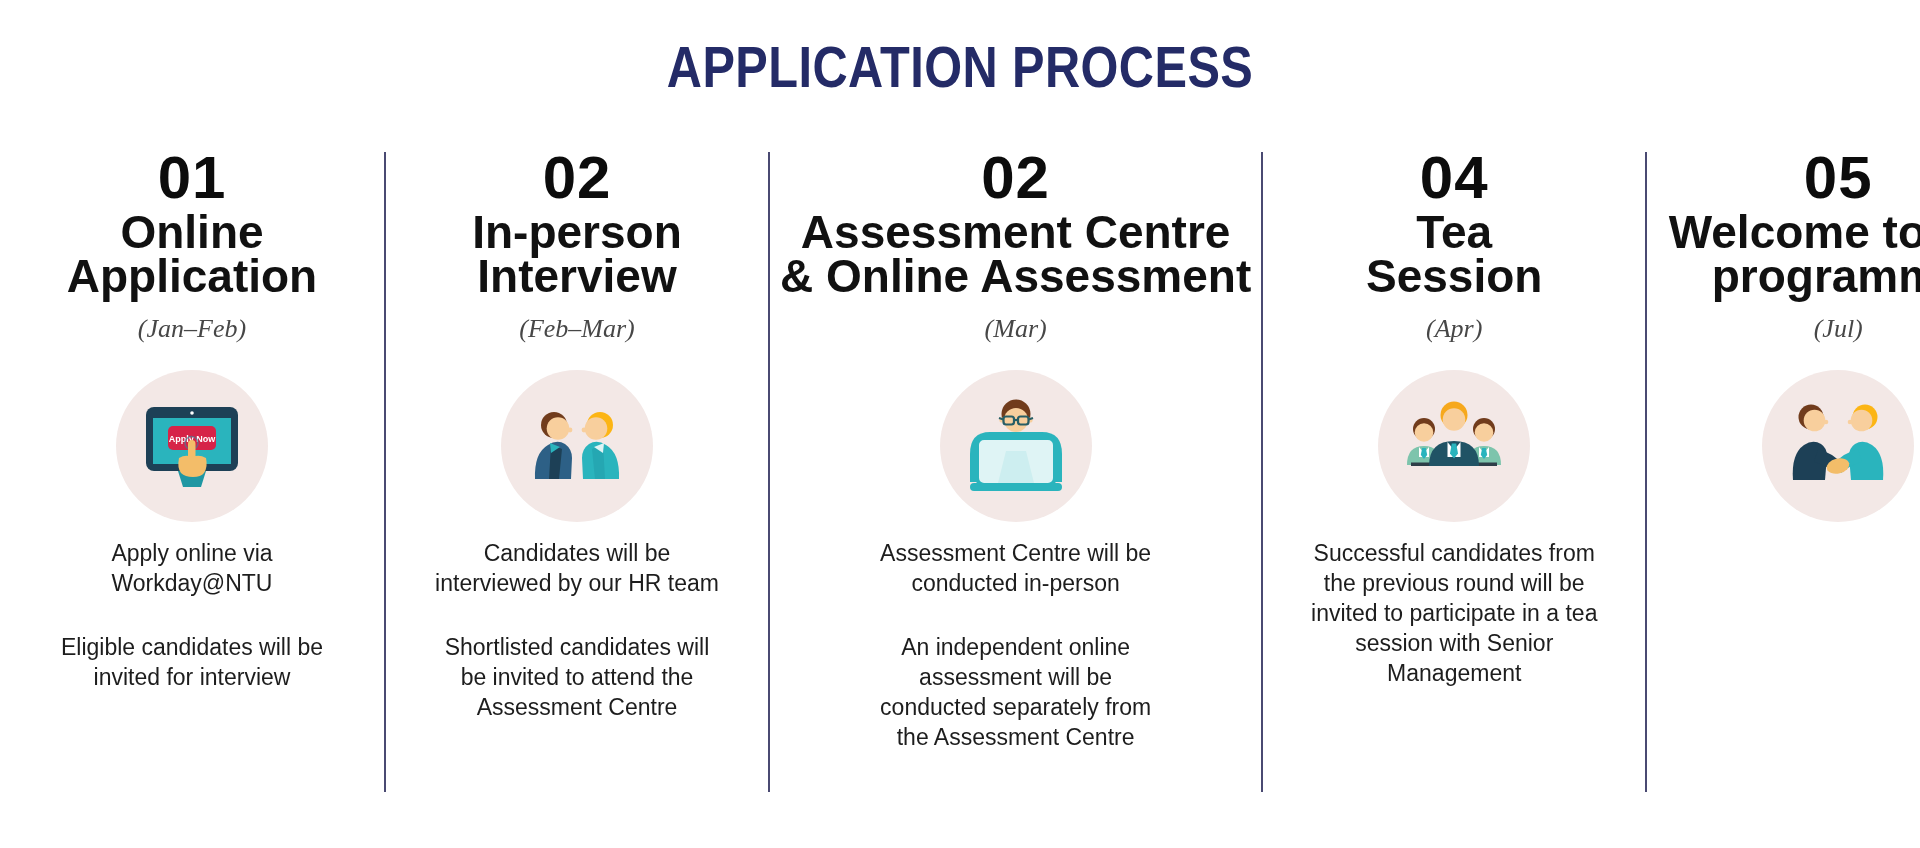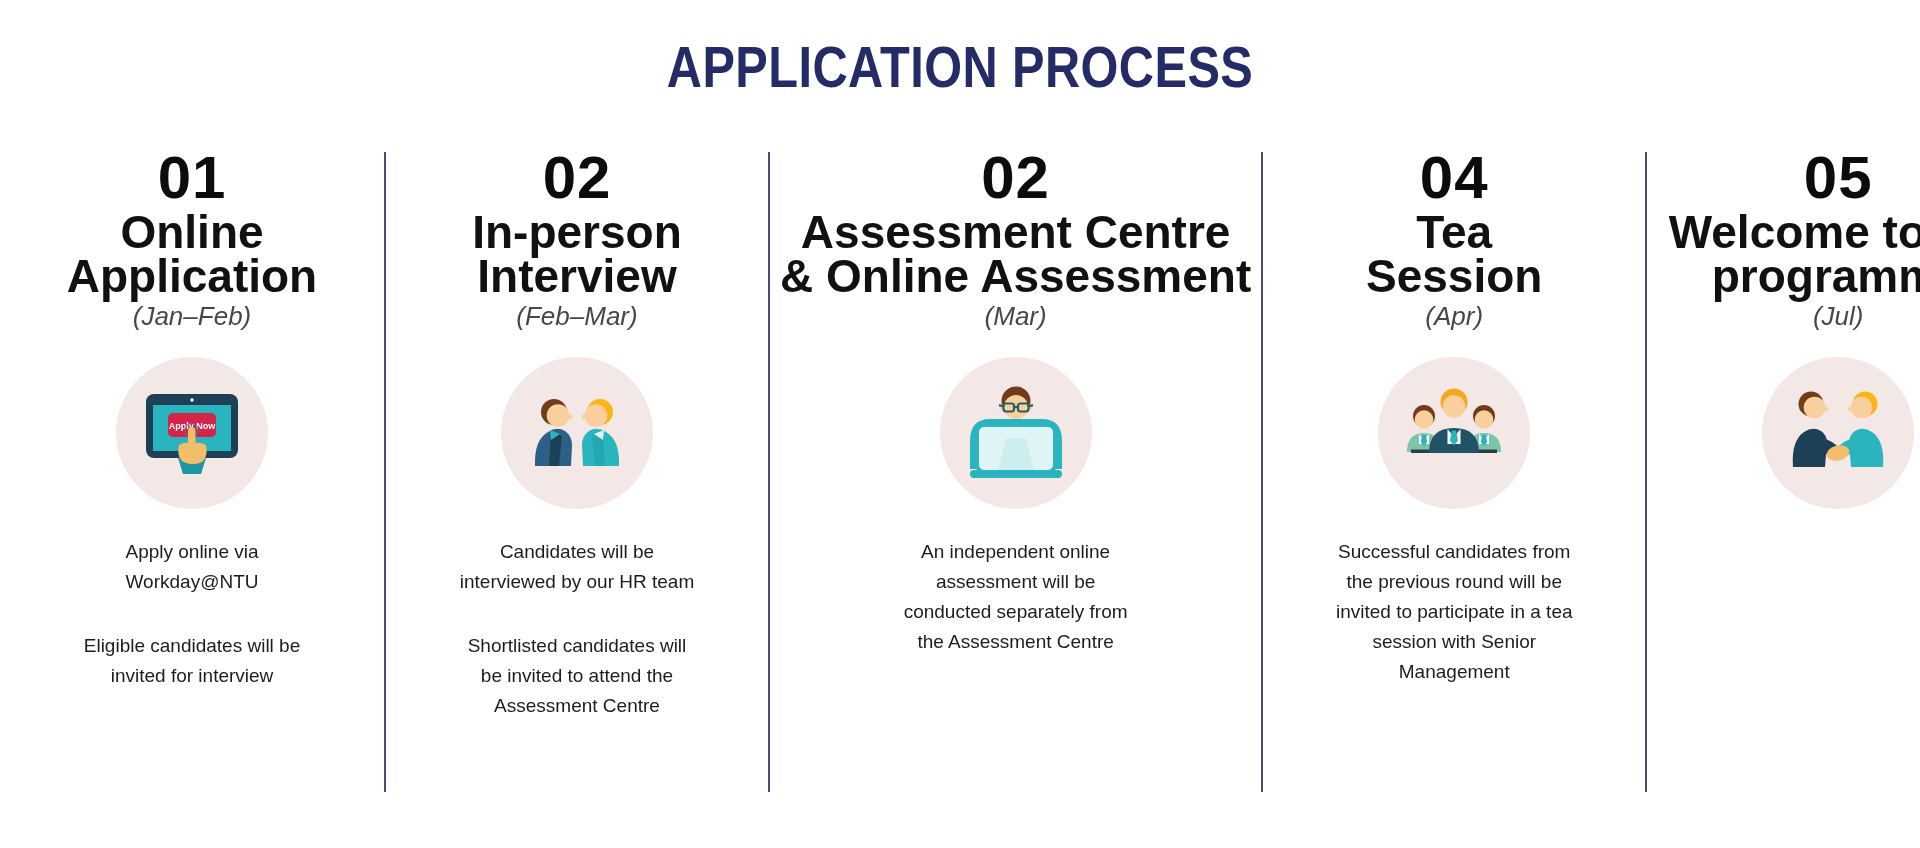--- a/index.html
+++ b/index.html
@@ -33,26 +33,26 @@
 
   .num{
     font-size:60px;line-height:52px;font-weight:700;
     color:var(--c-number);letter-spacing:1px;
   }
   .head{
     margin:6px 0 0;font-size:46px;line-height:44px;font-weight:700;
     color:var(--c-heading);white-space:pre;
   }
   .date{
-    margin-top:3px;font-size:26px;line-height:30px;
-    font-style:italic;color:var(--c-date);
+    margin-top:16px;font-size:26px;line-height:30px;
+    font-style:italic;color:var(--c-date);font-family:Liberation Serif, serif;
   }
   svg.icon{display:block;margin:26px auto 0;}
   .body-p{
-    margin:28px 0 0;font-size:19px;line-height:30px;
+    margin:16px 0 0;font-size:23px;line-height:30px;
     color:var(--c-body);white-space:pre;
   }
   .body-p + .body-p{margin-top:34px;}
   .body-p:empty{display:none;}
 
   
   .f-circle{fill:var(--c-circle);}
   .f-teal{fill:var(--c-teal);}
   .f-teal_dark{fill:var(--c-teal_dark);}
   .f-navy{fill:var(--c-navy);}
@@ -157,20 +157,22 @@
           <path d="M63.5,49.5 l-4.5,-1.5"></path>
           <path d="M88.5,49.5 l4.5,-1.5"></path>
         </g>
         <path class="f-teal_dark" d="M48,112 q0,-26 28,-26 q28,0 28,26 z"></path>
         <path class="f-white" d="M68,87 l8,9 l8,-9 l1,25 l-18,0 z"></path>
         <path class="f-tie" d="M73.5,89 l5,0 l2,10 l-4.5,7 l-4.5,-7 z"></path>
         <rect class="f-light s-teal" x="37" y="68" width="78" height="47" rx="7" stroke-width="4"></rect>
         <path fill="#cdeef0" d="M58,113 h36 l-8,-32 h-20 z"></path>
         <rect class="f-teal" x="30" y="113" width="92" height="8" rx="4"></rect>
       </svg>
+      <p class="body-p">Assessment Centre will be
+conducted in-person</p>
       <p class="body-p">An independent online
 assessment will be
 conducted separately from
 the Assessment Centre</p>
     </section>
 
     <section class="col">
       <div class="num">04</div>
       <h2 class="head">Tea
 Session</h2>

